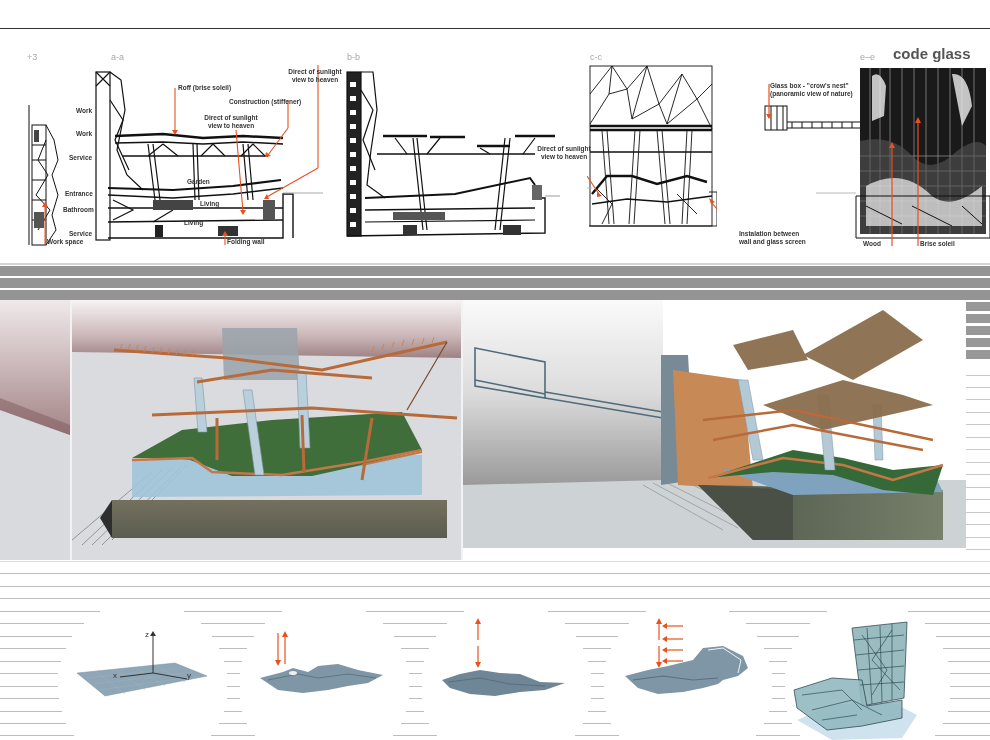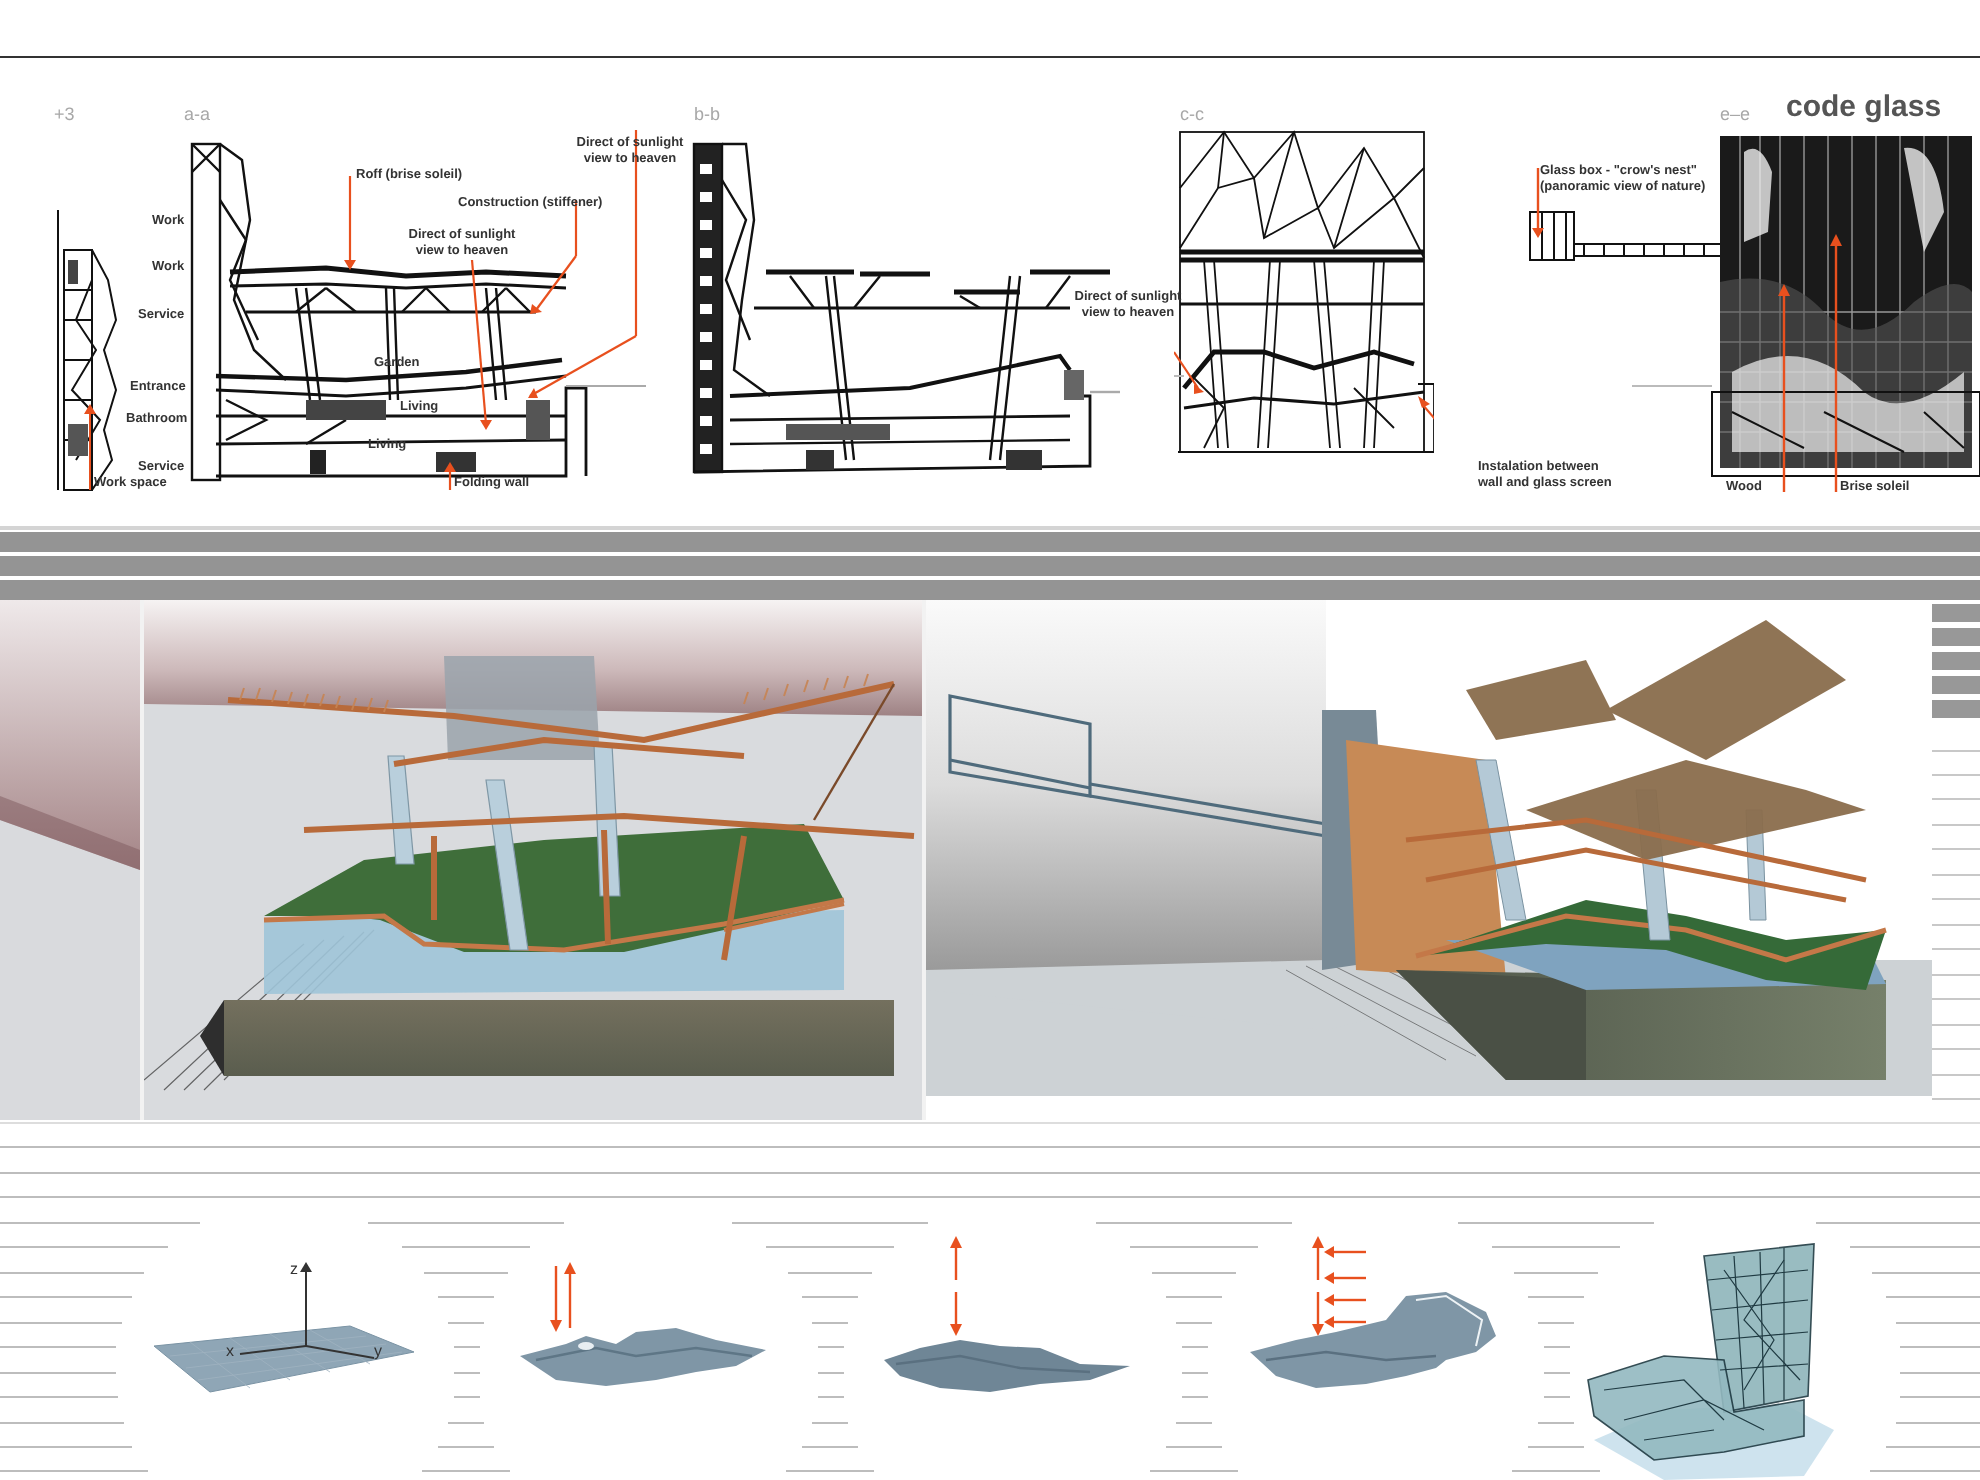--- a/index.html
+++ b/index.html
@@ -25,21 +25,21 @@
 
   .hline { position: absolute; height: 1px; background: #bdbdbd; }
   .diagram { position: absolute; }
 </style>
 </head>
 <body>
 
 <div class="top-rule"></div>
 
 <div class="sec-label" style="left:27px;">+3</div>
-<div class="sec-label" style="left:92px;">a-a</div>
+<div class="sec-label" style="left:111px;">a-a</div>
 <div class="sec-label" style="left:347px;">b-b</div>
 <div class="sec-label" style="left:590px;text-align:center;">c-c</div>
 <div class="sec-label" style="left:860px;">e–e</div>
 <div class="code-number">code glass</div>
 
 <svg class="drawing" style="left:24px;top:100px;" width="40" height="150" viewBox="0 0 40 150">
   <g stroke="#111" fill="none" stroke-width="1">
     <line x1="5" y1="5" x2="5" y2="145"></line>
     <rect x="8" y="25" width="14" height="120"></rect>
     <path d="M22 25 L30 40 L34 60 L28 75 L34 95 L28 115 L32 130 L22 145"></path>

